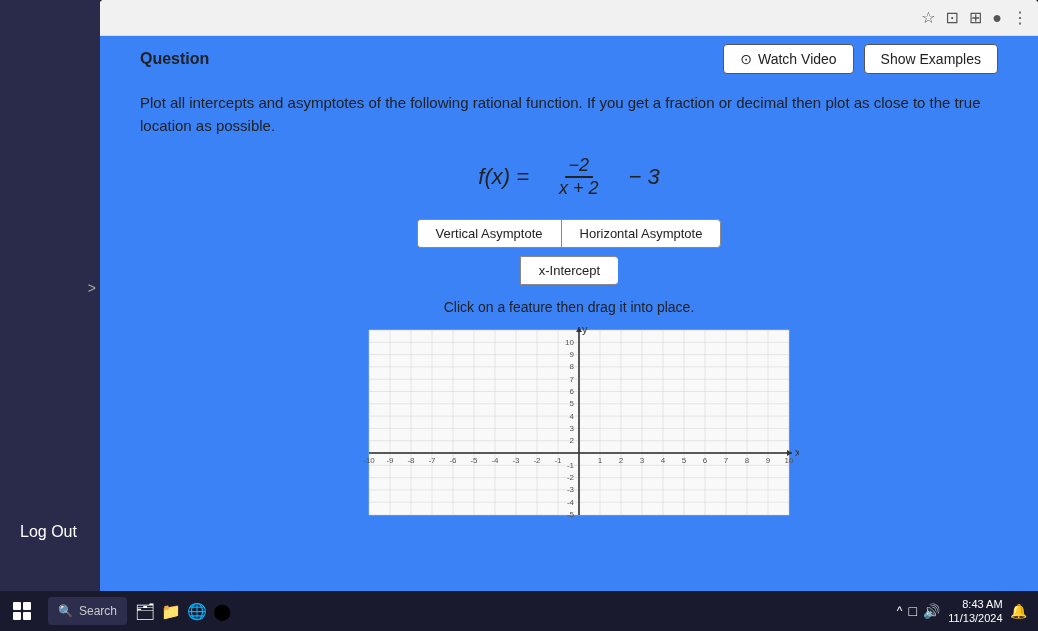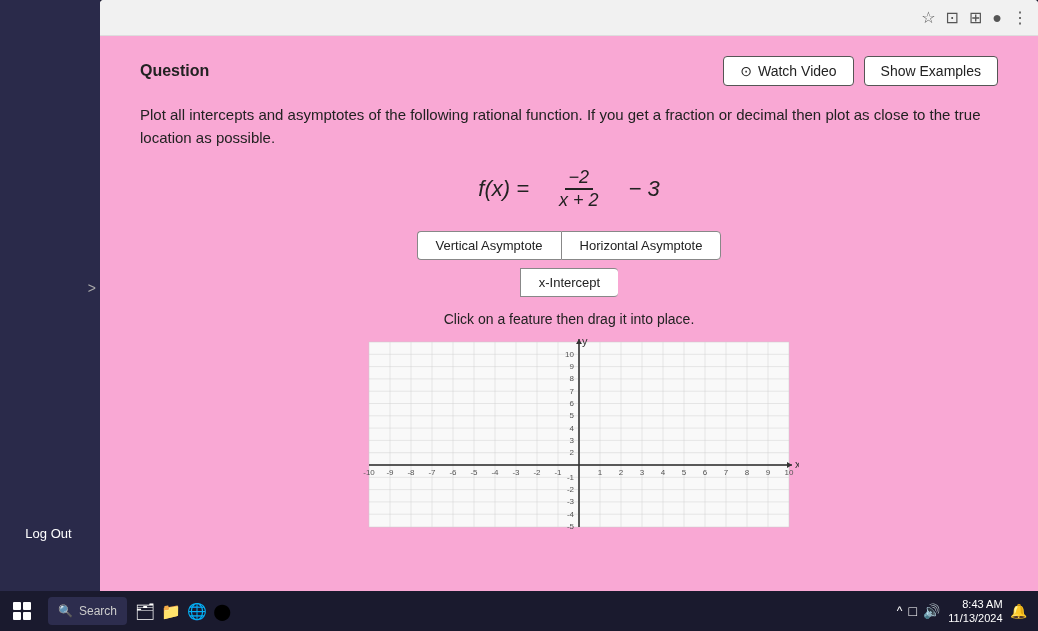--- a/index.html
+++ b/index.html
@@ -91,22 +91,22 @@
       border-bottom: 1px solid #ddd;
     }
     .browser-topbar-icon {
       color: #555;
       font-size: 16px;
       cursor: pointer;
     }
 
     
     .content {
-      padding: 20px 40px;
-      background: #f9a8d4;
+      padding: 8px 40px;
+      background: #3b82f6;
       height: calc(591px - 36px);
       overflow-y: auto;
     }
 
     
     .question-header {
       display: flex;
       align-items: center;
       justify-content: space-between;
       margin-bottom: 18px;
@@ -256,21 +256,21 @@
       flex-direction: column;
       align-items: center;
     }
     .logout-btn {
       position: absolute;
       bottom: 50px;
       left: 0;
       width: 97px;
       text-align: center;
       color: #fff;
-      font-size: 13px;
+      font-size: 16px;
       cursor: pointer;
     }
     .sidebar-chevron {
       position: absolute;
       top: 280px;
       right: 4px;
       color: #aaa;
       font-size: 14px;
       cursor: pointer;
     }

